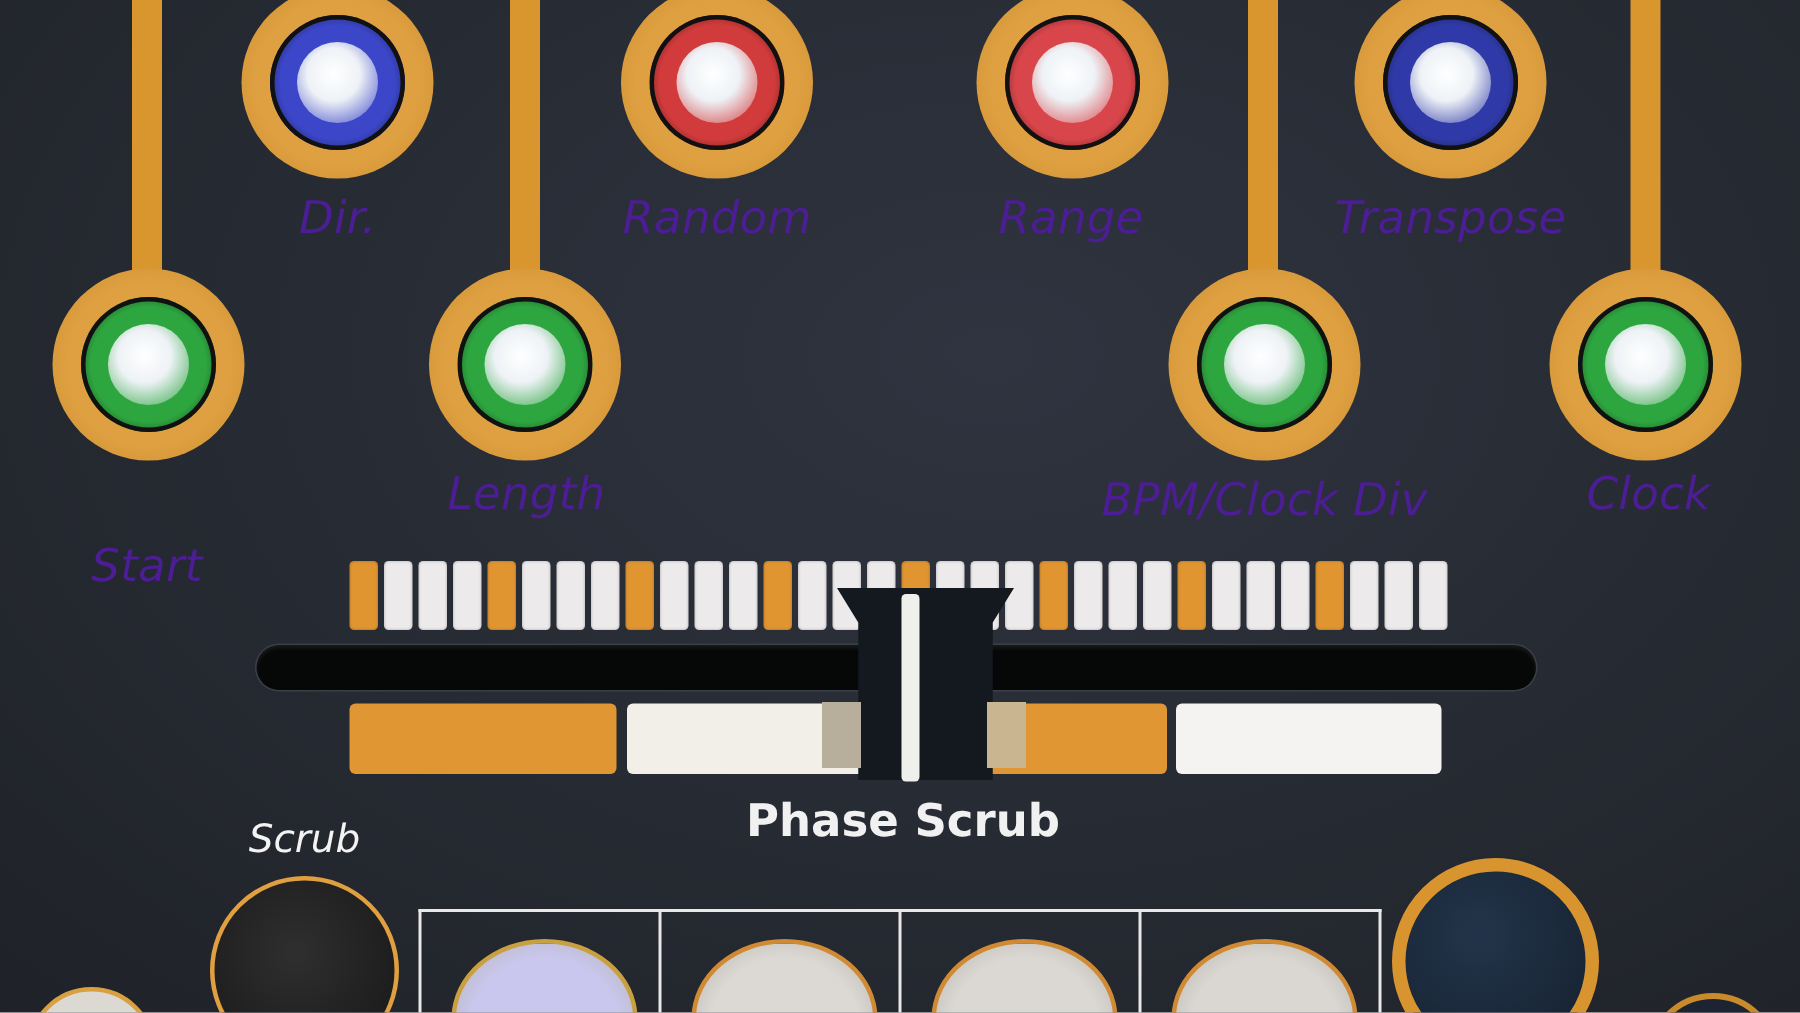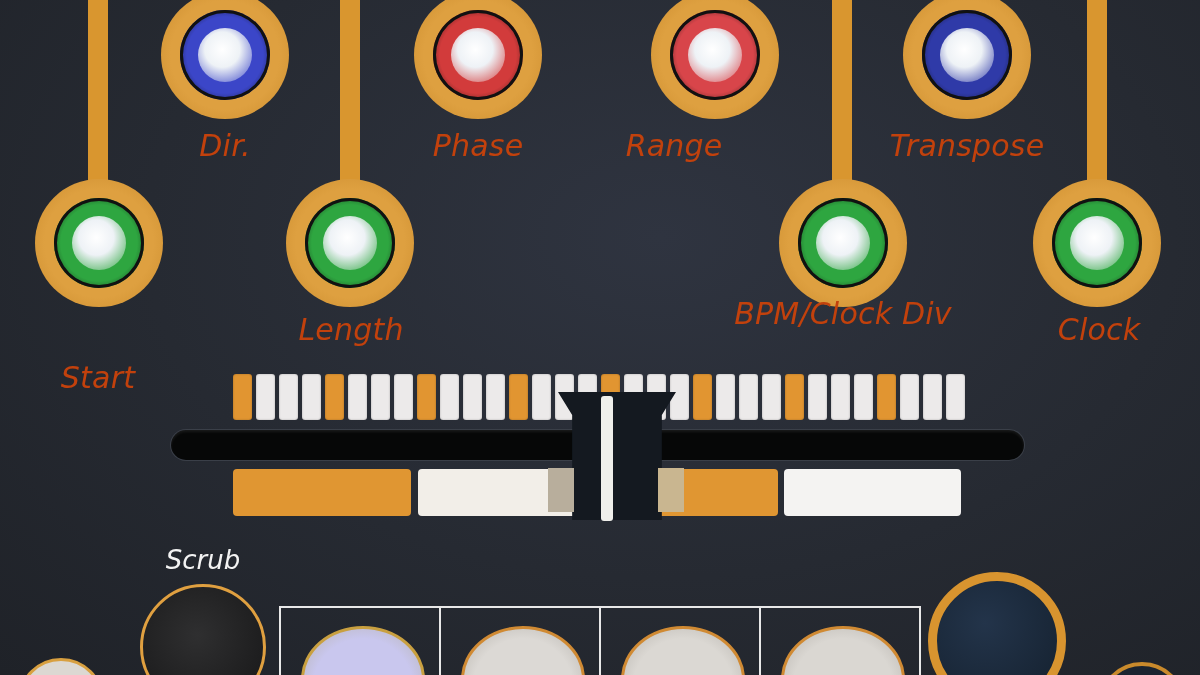--- a/index.html
+++ b/index.html
@@ -4,21 +4,21 @@
 <style>
   html,body{margin:0;padding:0;}
   body{width:1200px;height:675px;overflow:hidden;position:relative;
     background:radial-gradient(ellipse at 55% 35%, #2f3440 0%, #262a32 55%, #1f2228 100%);
     font-family:"DejaVu Sans",sans-serif;}
   .panel{position:absolute;left:0;top:0;width:1200px;height:675px;}
   .trace{position:absolute;background:#d9962f;}
   .ring{position:absolute;border-radius:50%;background:radial-gradient(circle,#dea040 60%,#c98a2c 100%);}
   .knob{position:absolute;border-radius:50%;}
   .knob .cap{position:absolute;border-radius:50%;}
-  .label{position:absolute;color:#c2410c;font-style:italic;font-size:30px;font-weight:normal;
+  .label{position:absolute;color:#4c1d95;font-style:italic;font-size:30px;font-weight:normal;
     white-space:nowrap;letter-spacing:0.2px;transform:translateX(-50%);}
   .led-strip{position:absolute;left:233px;top:374px;display:flex;gap:4px;}
   .led{width:19px;height:46px;border-radius:3px;background:#eceaea;box-shadow:inset 0 0 2px rgba(0,0,0,.3);}
   .led.on{background:#e19531;}
   .slot{position:absolute;left:171px;top:430px;width:853px;height:30px;background:#060707;border-radius:15px;
     box-shadow:inset 0 2px 3px rgba(255,255,255,.08),0 0 0 1px #3a3f48;}
   .block{position:absolute;top:469px;height:47px;border-radius:4px;}
   .fader{position:absolute;left:548px;top:392px;width:138px;height:130px;}
   .fader .body{position:absolute;left:10px;top:0;width:118px;height:128px;background:#141920;
     clip-path:polygon(0 0,100% 0,88% 18%,88% 100%,12% 100%,12% 18%);}
@@ -46,46 +46,46 @@
   <div id="knobs">
       <div class="ring" style="left: 161px; top: -9px; width: 128px; height: 128px;"></div>
       <div class="knob" style="left: 180px; top: 10px; width: 90px; height: 90px; background: radial-gradient(circle, rgb(59, 70, 200) 60%, rgb(11, 11, 11) 100%); box-shadow: rgb(17, 17, 17) 0px 0px 0px 3px inset;">
         <div class="cap" style="left: 18px; top: 18px; width: 54px; height: 54px; background: radial-gradient(circle at 45% 40%, rgb(255, 255, 255) 0%, rgb(238, 242, 246) 40%, rgb(59, 70, 200) 100%);"></div>
       </div>
       <div class="label" style="left: 225px; top: 128px;">Dir.</div>
       <div class="ring" style="left: 414px; top: -9px; width: 128px; height: 128px;"></div>
       <div class="knob" style="left: 433px; top: 10px; width: 90px; height: 90px; background: radial-gradient(circle, rgb(210, 59, 59) 60%, rgb(11, 11, 11) 100%); box-shadow: rgb(17, 17, 17) 0px 0px 0px 3px inset;">
         <div class="cap" style="left: 18px; top: 18px; width: 54px; height: 54px; background: radial-gradient(circle at 45% 40%, rgb(255, 255, 255) 0%, rgb(238, 242, 246) 40%, rgb(210, 59, 59) 100%);"></div>
       </div>
-      <div class="label" style="left: 478px; top: 128px;">Phase</div>
+      <div class="label" style="left: 478px; top: 128px;">Random</div>
       <div class="ring" style="left: 651px; top: -9px; width: 128px; height: 128px;"></div>
       <div class="knob" style="left: 670px; top: 10px; width: 90px; height: 90px; background: radial-gradient(circle, rgb(216, 69, 74) 60%, rgb(11, 11, 11) 100%); box-shadow: rgb(17, 17, 17) 0px 0px 0px 3px inset;">
         <div class="cap" style="left: 18px; top: 18px; width: 54px; height: 54px; background: radial-gradient(circle at 45% 40%, rgb(255, 255, 255) 0%, rgb(238, 242, 246) 40%, rgb(216, 69, 74) 100%);"></div>
       </div>
-      <div class="label" style="left: 674px; top: 128px;">Range</div>
+      <div class="label" style="left: 714px; top: 128px;">Range</div>
       <div class="ring" style="left: 903px; top: -9px; width: 128px; height: 128px;"></div>
       <div class="knob" style="left: 922px; top: 10px; width: 90px; height: 90px; background: radial-gradient(circle, rgb(47, 58, 168) 60%, rgb(11, 11, 11) 100%); box-shadow: rgb(17, 17, 17) 0px 0px 0px 3px inset;">
         <div class="cap" style="left: 18px; top: 18px; width: 54px; height: 54px; background: radial-gradient(circle at 45% 40%, rgb(255, 255, 255) 0%, rgb(238, 242, 246) 40%, rgb(47, 58, 168) 100%);"></div>
       </div>
       <div class="label" style="left: 967px; top: 128px;">Transpose</div>
       <div class="ring" style="left: 35px; top: 179px; width: 128px; height: 128px;"></div>
       <div class="knob" style="left: 54px; top: 198px; width: 90px; height: 90px; background: radial-gradient(circle, rgb(46, 166, 64) 60%, rgb(11, 11, 11) 100%); box-shadow: rgb(17, 17, 17) 0px 0px 0px 3px inset;">
         <div class="cap" style="left: 18px; top: 18px; width: 54px; height: 54px; background: radial-gradient(circle at 45% 40%, rgb(255, 255, 255) 0%, rgb(238, 242, 246) 40%, rgb(46, 166, 64) 100%);"></div>
       </div>
       <div class="label" style="left: 98px; top: 312px; margin-top: 48px;">Start</div>
       <div class="ring" style="left: 286px; top: 179px; width: 128px; height: 128px;"></div>
       <div class="knob" style="left: 305px; top: 198px; width: 90px; height: 90px; background: radial-gradient(circle, rgb(46, 166, 64) 60%, rgb(11, 11, 11) 100%); box-shadow: rgb(17, 17, 17) 0px 0px 0px 3px inset;">
         <div class="cap" style="left: 18px; top: 18px; width: 54px; height: 54px; background: radial-gradient(circle at 45% 40%, rgb(255, 255, 255) 0%, rgb(238, 242, 246) 40%, rgb(46, 166, 64) 100%);"></div>
       </div>
       <div class="label" style="left: 351px; top: 312px;">Length</div>
       <div class="ring" style="left: 779px; top: 179px; width: 128px; height: 128px;"></div>
       <div class="knob" style="left: 798px; top: 198px; width: 90px; height: 90px; background: radial-gradient(circle, rgb(46, 166, 64) 60%, rgb(11, 11, 11) 100%); box-shadow: rgb(17, 17, 17) 0px 0px 0px 3px inset;">
         <div class="cap" style="left: 18px; top: 18px; width: 54px; height: 54px; background: radial-gradient(circle at 45% 40%, rgb(255, 255, 255) 0%, rgb(238, 242, 246) 40%, rgb(46, 166, 64) 100%);"></div>
       </div>
-      <div class="label" style="left: 843px; top: 296px;">BPM/Clock Div</div>
+      <div class="label" style="left: 843px; top: 316px;">BPM/Clock Div</div>
       <div class="ring" style="left: 1033px; top: 179px; width: 128px; height: 128px;"></div>
       <div class="knob" style="left: 1052px; top: 198px; width: 90px; height: 90px; background: radial-gradient(circle, rgb(46, 166, 64) 60%, rgb(11, 11, 11) 100%); box-shadow: rgb(17, 17, 17) 0px 0px 0px 3px inset;">
         <div class="cap" style="left: 18px; top: 18px; width: 54px; height: 54px; background: radial-gradient(circle at 45% 40%, rgb(255, 255, 255) 0%, rgb(238, 242, 246) 40%, rgb(46, 166, 64) 100%);"></div>
       </div>
       <div class="label" style="left: 1099px; top: 312px;">Clock</div>
     </div>
 
   <div class="led-strip" id="led-strip">
       <div class="led on"></div>
       <div class="led"></div>
@@ -130,20 +130,21 @@
       <div class="block" style="left: 784px; width: 177px; background: rgb(244, 243, 242);"></div>
     </div>
 
   <div class="fader">
     <div class="body"></div>
     <div class="tab" style="left:0px;background:#b8ae9c;"></div>
     <div class="tab" style="left:110px;"></div>
     <div class="line"></div>
   </div>
 
+  <div class="title">Phase Scrub</div>
 
   <div class="fine-label">Scrub</div>
   <div class="btn" style="left:140px;top:584px;width:120px;height:120px;background:radial-gradient(circle at 45% 40%,#2f2f30,#161617);border:3px solid #e0a040;"></div>
 
   <div class="btn" style="left:18px;top:658px;width:80px;height:80px;background:#dcd8d2;border:3px solid #d8a040;"></div>
 
   <div class="grid" id="pad-grid">
       <div class="cell">
         <div class="pad" style="background: radial-gradient(circle at 50% 60%, rgb(201, 199, 238) 60%, rgb(181, 177, 171) 100%); border-color: rgb(201, 160, 64);"></div>
       </div>

